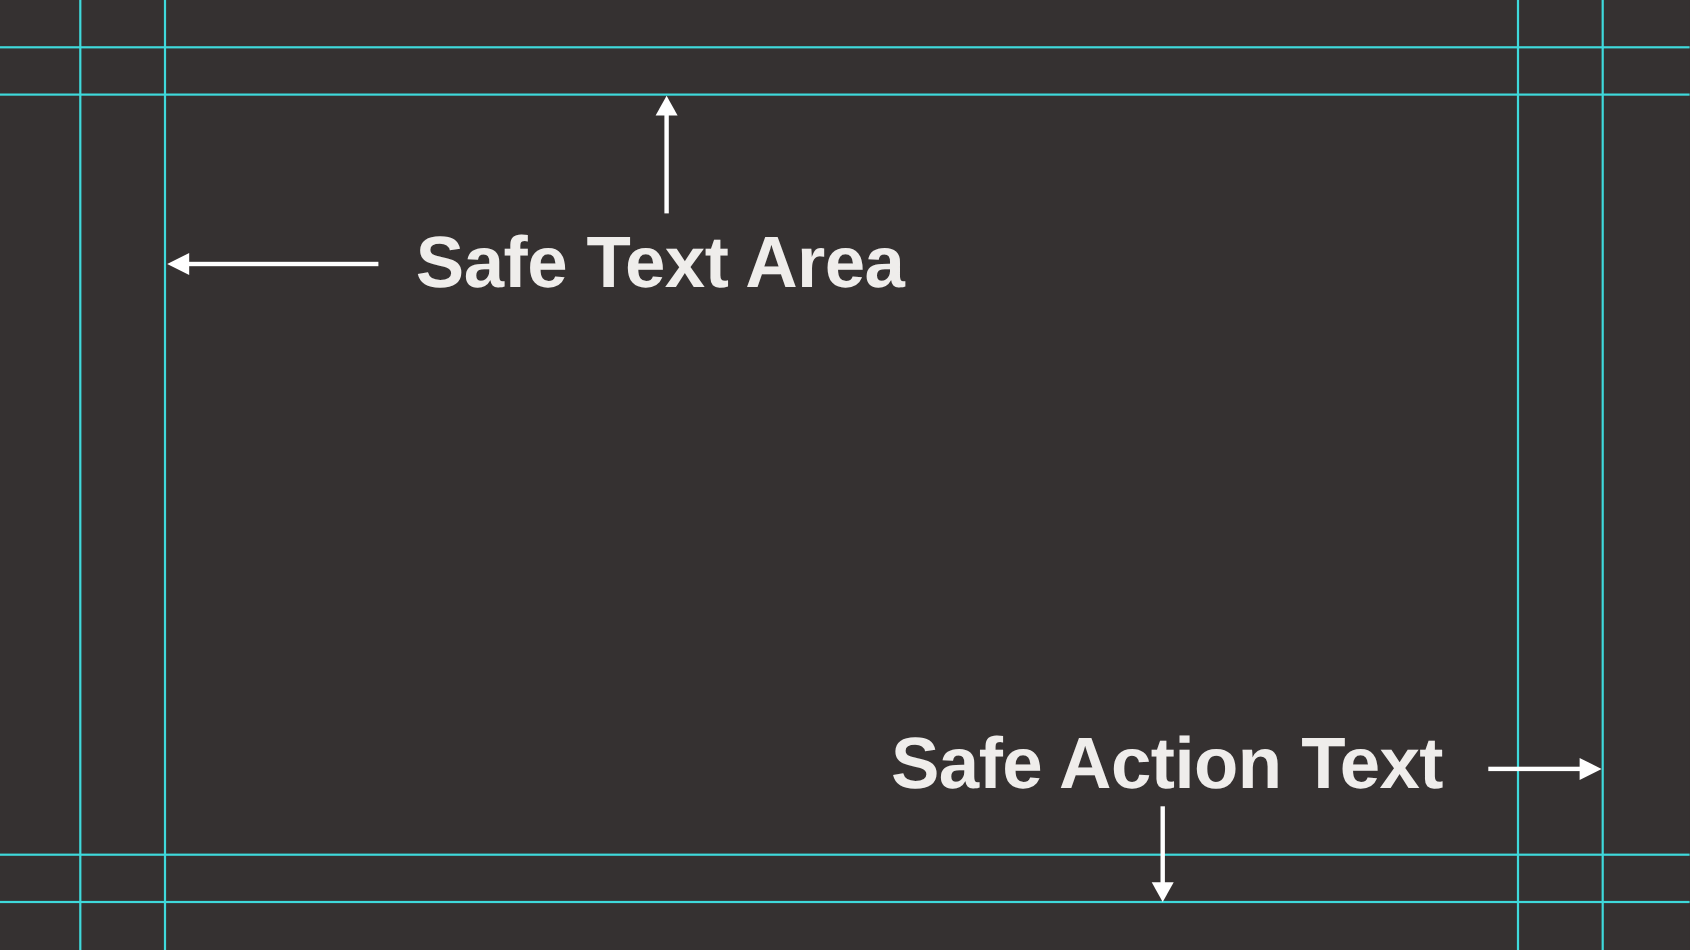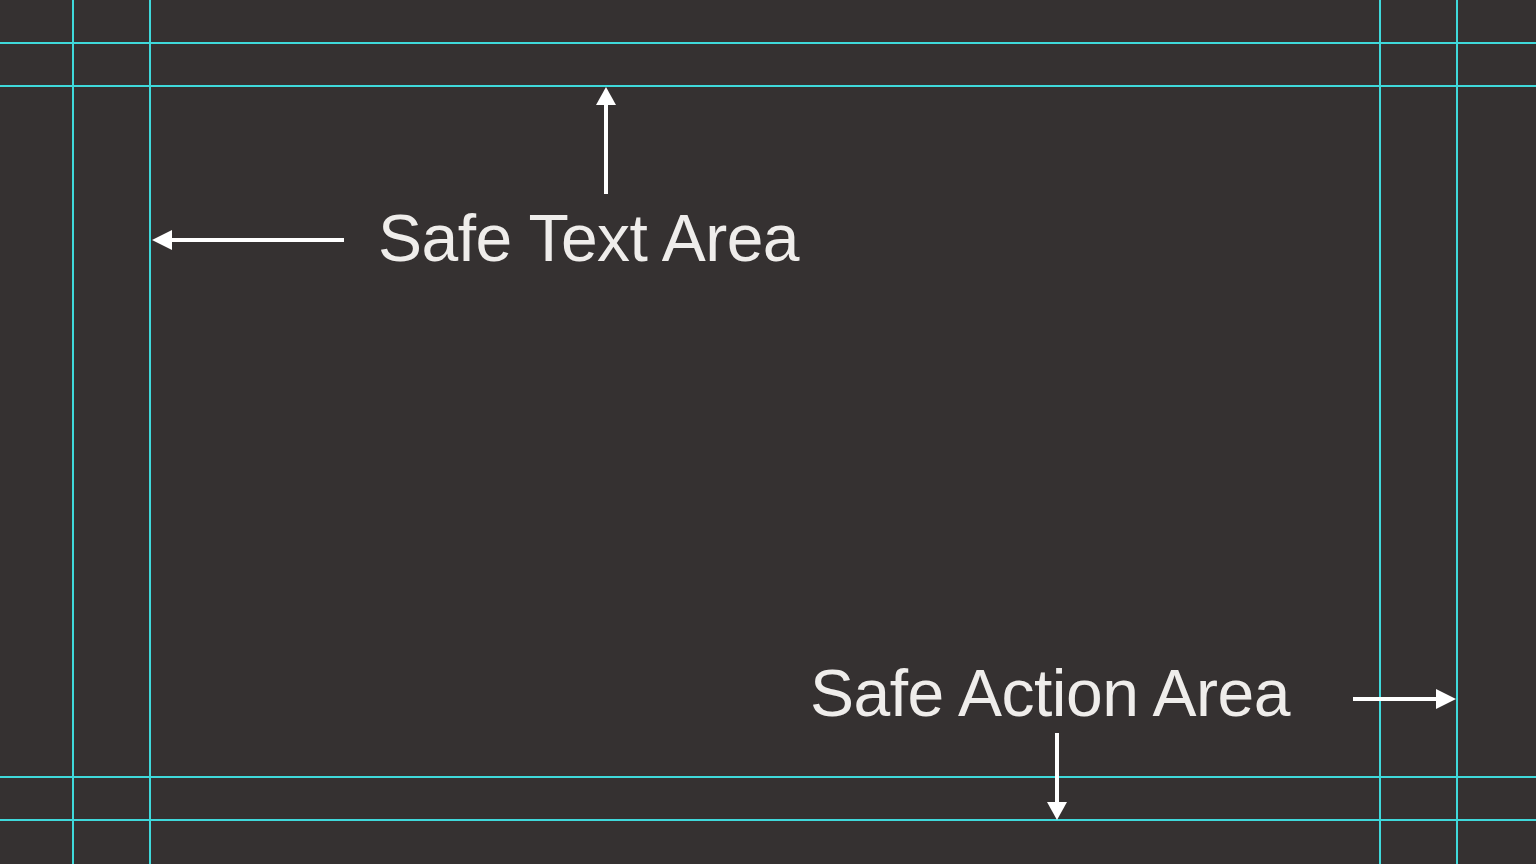--- a/index.html
+++ b/index.html
@@ -1,19 +1,19 @@
 <!DOCTYPE html>
 <html><head>
 <meta charset="utf-8">
 <style>
   html, body { margin:0; padding:0; }
   body { width:1536px; height:864px; background:#353131; position:relative; overflow:hidden; font-family:"Liberation Sans", sans-serif; }
   .guide-v { position:absolute; top:0; width:2px; height:864px; background:#3fd9db; }
   .guide-h { position:absolute; left:0; height:2px; width:1536px; background:#3fd9db; }
-  .label { position:absolute; color:#efedeb; font-weight:normal; font-size:66px; letter-spacing:-0.5px; white-space:nowrap; line-height:1; }
+  .label { position:absolute; color:#efedeb; font-weight:bold; font-size:66px; letter-spacing:-0.5px; white-space:nowrap; line-height:1; }
   svg.arrow { position:absolute; overflow:visible; }
 </style>
 </head>
 <body>
 
 <div class="guide-v" style="left:72px;"></div>
 <div class="guide-v" style="left:149px;"></div>
 <div class="guide-v" style="left:1379px;"></div>
 <div class="guide-v" style="left:1456px;"></div>
 
@@ -27,21 +27,21 @@
 <svg class="arrow" style="left:150px; top:228px;" width="196" height="24">
   <rect x="18" y="10" width="176" height="4" fill="#ffffff"></rect>
   <polygon points="2,12 22,2 22,22" fill="#ffffff"></polygon>
 </svg>
 
 <svg class="arrow" style="left:594px; top:86px;" width="24" height="110">
   <rect x="10" y="16" width="4" height="92" fill="#ffffff"></rect>
   <polygon points="12,1 2,19 22,19" fill="#ffffff"></polygon>
 </svg>
 
-<div class="label" style="left:810px; top:660px;">Safe Action Area</div>
+<div class="label" style="left:810px; top:660px;">Safe Action Text</div>
 
 <svg class="arrow" style="left:1352px; top:687px;" width="106" height="24">
   <rect x="1" y="10" width="86" height="4" fill="#ffffff"></rect>
   <polygon points="104,12 84,2 84,22" fill="#ffffff"></polygon>
 </svg>
 
 <svg class="arrow" style="left:1045px; top:733px;" width="24" height="89">
   <rect x="10" y="0" width="4" height="72" fill="#ffffff"></rect>
   <polygon points="12,87 2,69 22,69" fill="#ffffff"></polygon>
 </svg>

